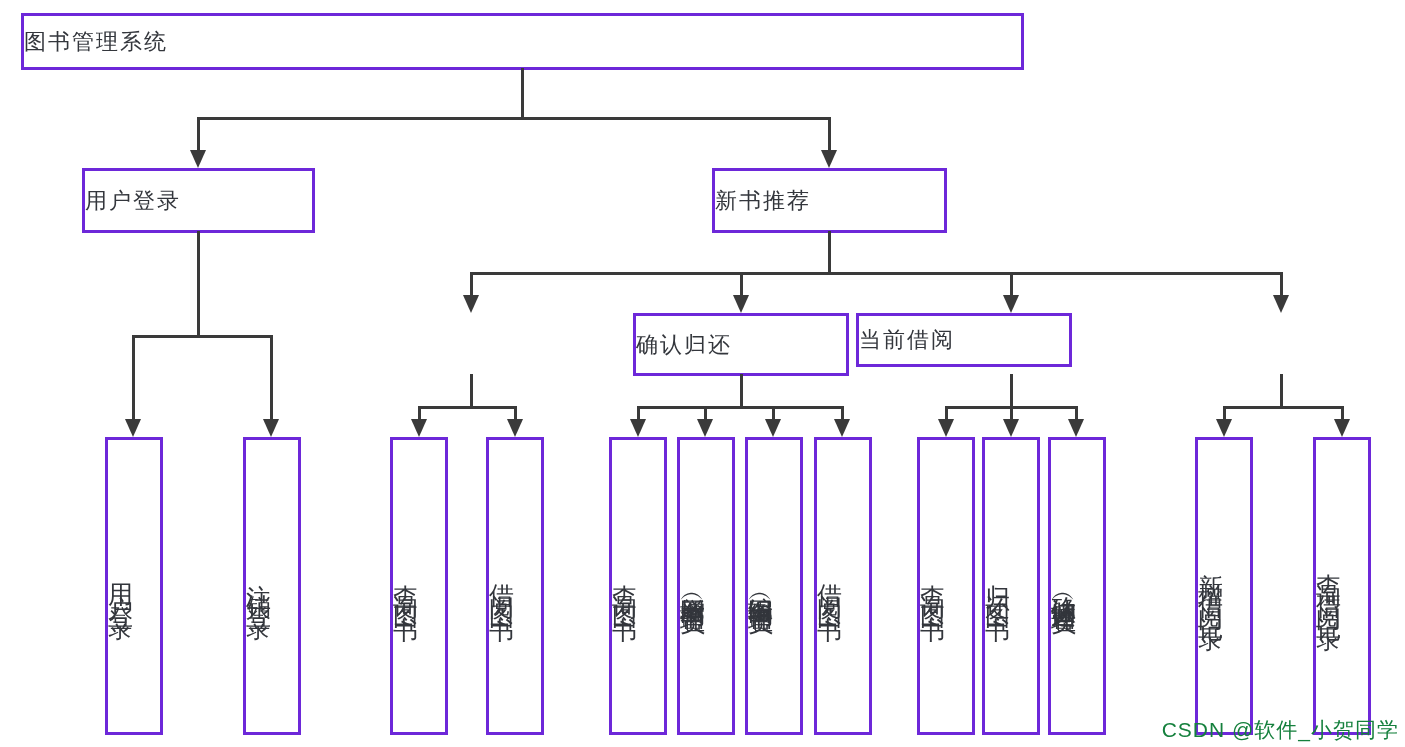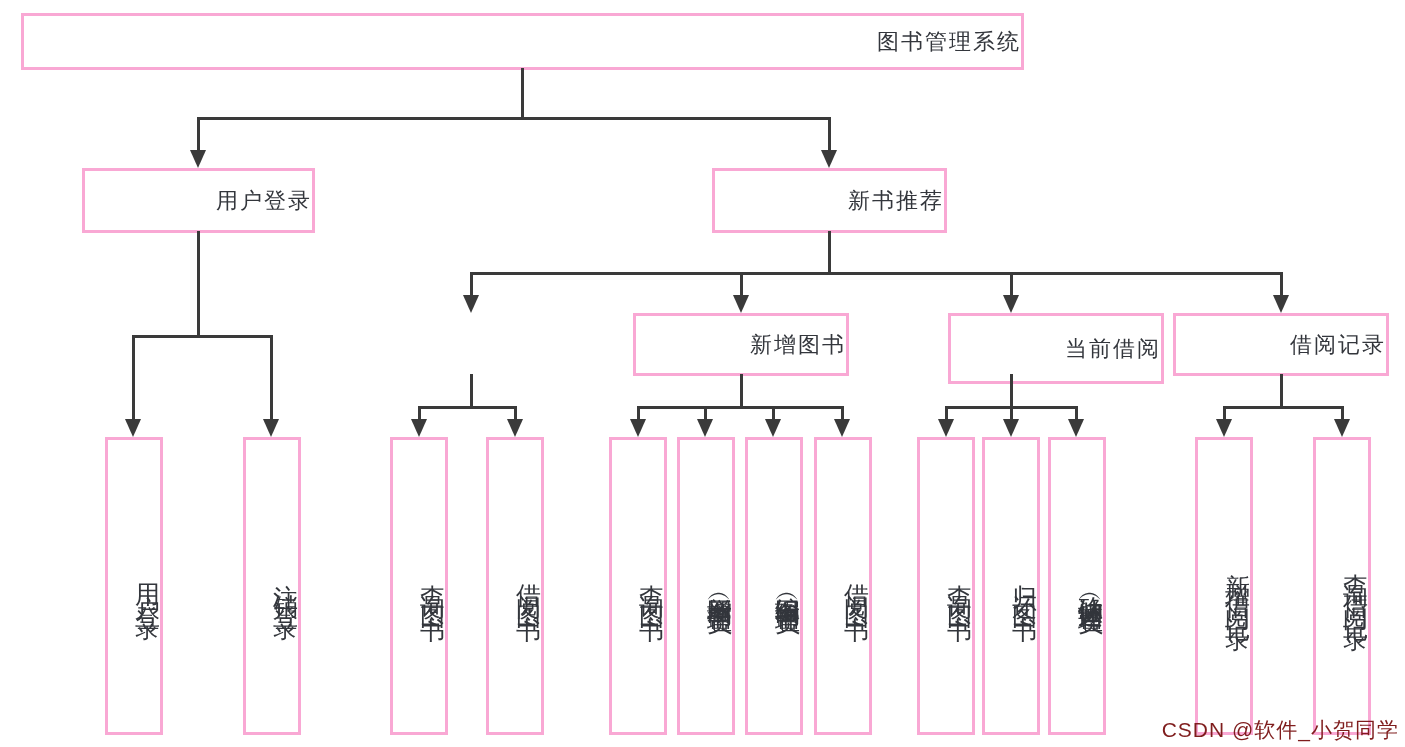--- a/index.html
+++ b/index.html
@@ -1,28 +1,28 @@
 <!DOCTYPE html>
 <html><head>
 <meta charset="utf-8">
 <style>
   html,body{margin:0;padding:0;background:#ffffff;}
   #stage{position:relative;width:1405px;height:747px;background:#ffffff;overflow:hidden;
          font-family:"Liberation Sans","DejaVu Sans",sans-serif;color:#33363c;}
-  .box{position:absolute;border:3px solid #f9a8d4;background:#ffffff;box-sizing:border-box;
-       display:flex;align-items:center;justify-content:flex-end;}
+  .box{position:absolute;border:3px solid #6d28d9;background:#ffffff;box-sizing:border-box;
+       display:flex;align-items:center;justify-content:flex-start;}
   .hlabel{font-size:22px;letter-spacing:2px;white-space:nowrap;}
   .vbox span{writing-mode:vertical-rl;font-size:25px;line-height:1;}
   .ls-wide span{letter-spacing:11px;}
   .ls-tight span{letter-spacing:2px;}
   .vl{position:absolute;width:3px;background:#3a3a3a;}
   .hl{position:absolute;height:3px;background:#3a3a3a;}
   .arr{position:absolute;width:0;height:0;border-left:8px solid transparent;
        border-right:8px solid transparent;border-top:18px solid #3a3a3a;}
-  .watermark{position:absolute;top:716px;right:6px;font-size:21px;color:#7f1d1d;
+  .watermark{position:absolute;top:716px;right:6px;font-size:21px;color:#15803d;
              letter-spacing:1px;white-space:nowrap;z-index:5;}
 </style>
 </head>
 <body>
 
 <div id="stage">
 
   <div class="box hlabel" style="left:21px;top:13px;width:1003px;height:57px">
     <span>图书管理系统</span>
   </div>
@@ -53,27 +53,24 @@
   <div class="vl" style="left:470px;top:272px;height:26px"></div>
   <div class="arr" style="left:463px;top:295px"></div>
   <div class="vl" style="left:740px;top:272px;height:26px"></div>
   <div class="arr" style="left:733px;top:295px"></div>
   <div class="vl" style="left:1010px;top:272px;height:26px"></div>
   <div class="arr" style="left:1003px;top:295px"></div>
   <div class="vl" style="left:1280px;top:272px;height:26px"></div>
   <div class="arr" style="left:1273px;top:295px"></div>
 
   <div class="box hlabel" style="left:633px;top:313px;width:216px;height:63px">
-    <span>新增图书</span>
+    <span>确认归还</span>
   </div>
-  <div class="box hlabel" style="left:948px;top:313px;width:216px;height:71px">
+  <div class="box hlabel" style="left:856px;top:313px;width:216px;height:54px">
     <span>当前借阅</span>
-  </div>
-  <div class="box hlabel" style="left:1173px;top:313px;width:216px;height:63px">
-    <span>借阅记录</span>
   </div>
 
   <div class="vl" style="left:470px;top:374px;height:33px"></div>
   <div class="hl" style="left:418px;top:406px;width:98px"></div>
   <div class="vl" style="left:418px;top:406px;height:16px"></div>
   <div class="arr" style="left:411px;top:419px"></div>
   <div class="vl" style="left:514px;top:406px;height:16px"></div>
   <div class="arr" style="left:507px;top:419px"></div>
 
   <div class="vl" style="left:740px;top:374px;height:33px"></div>

